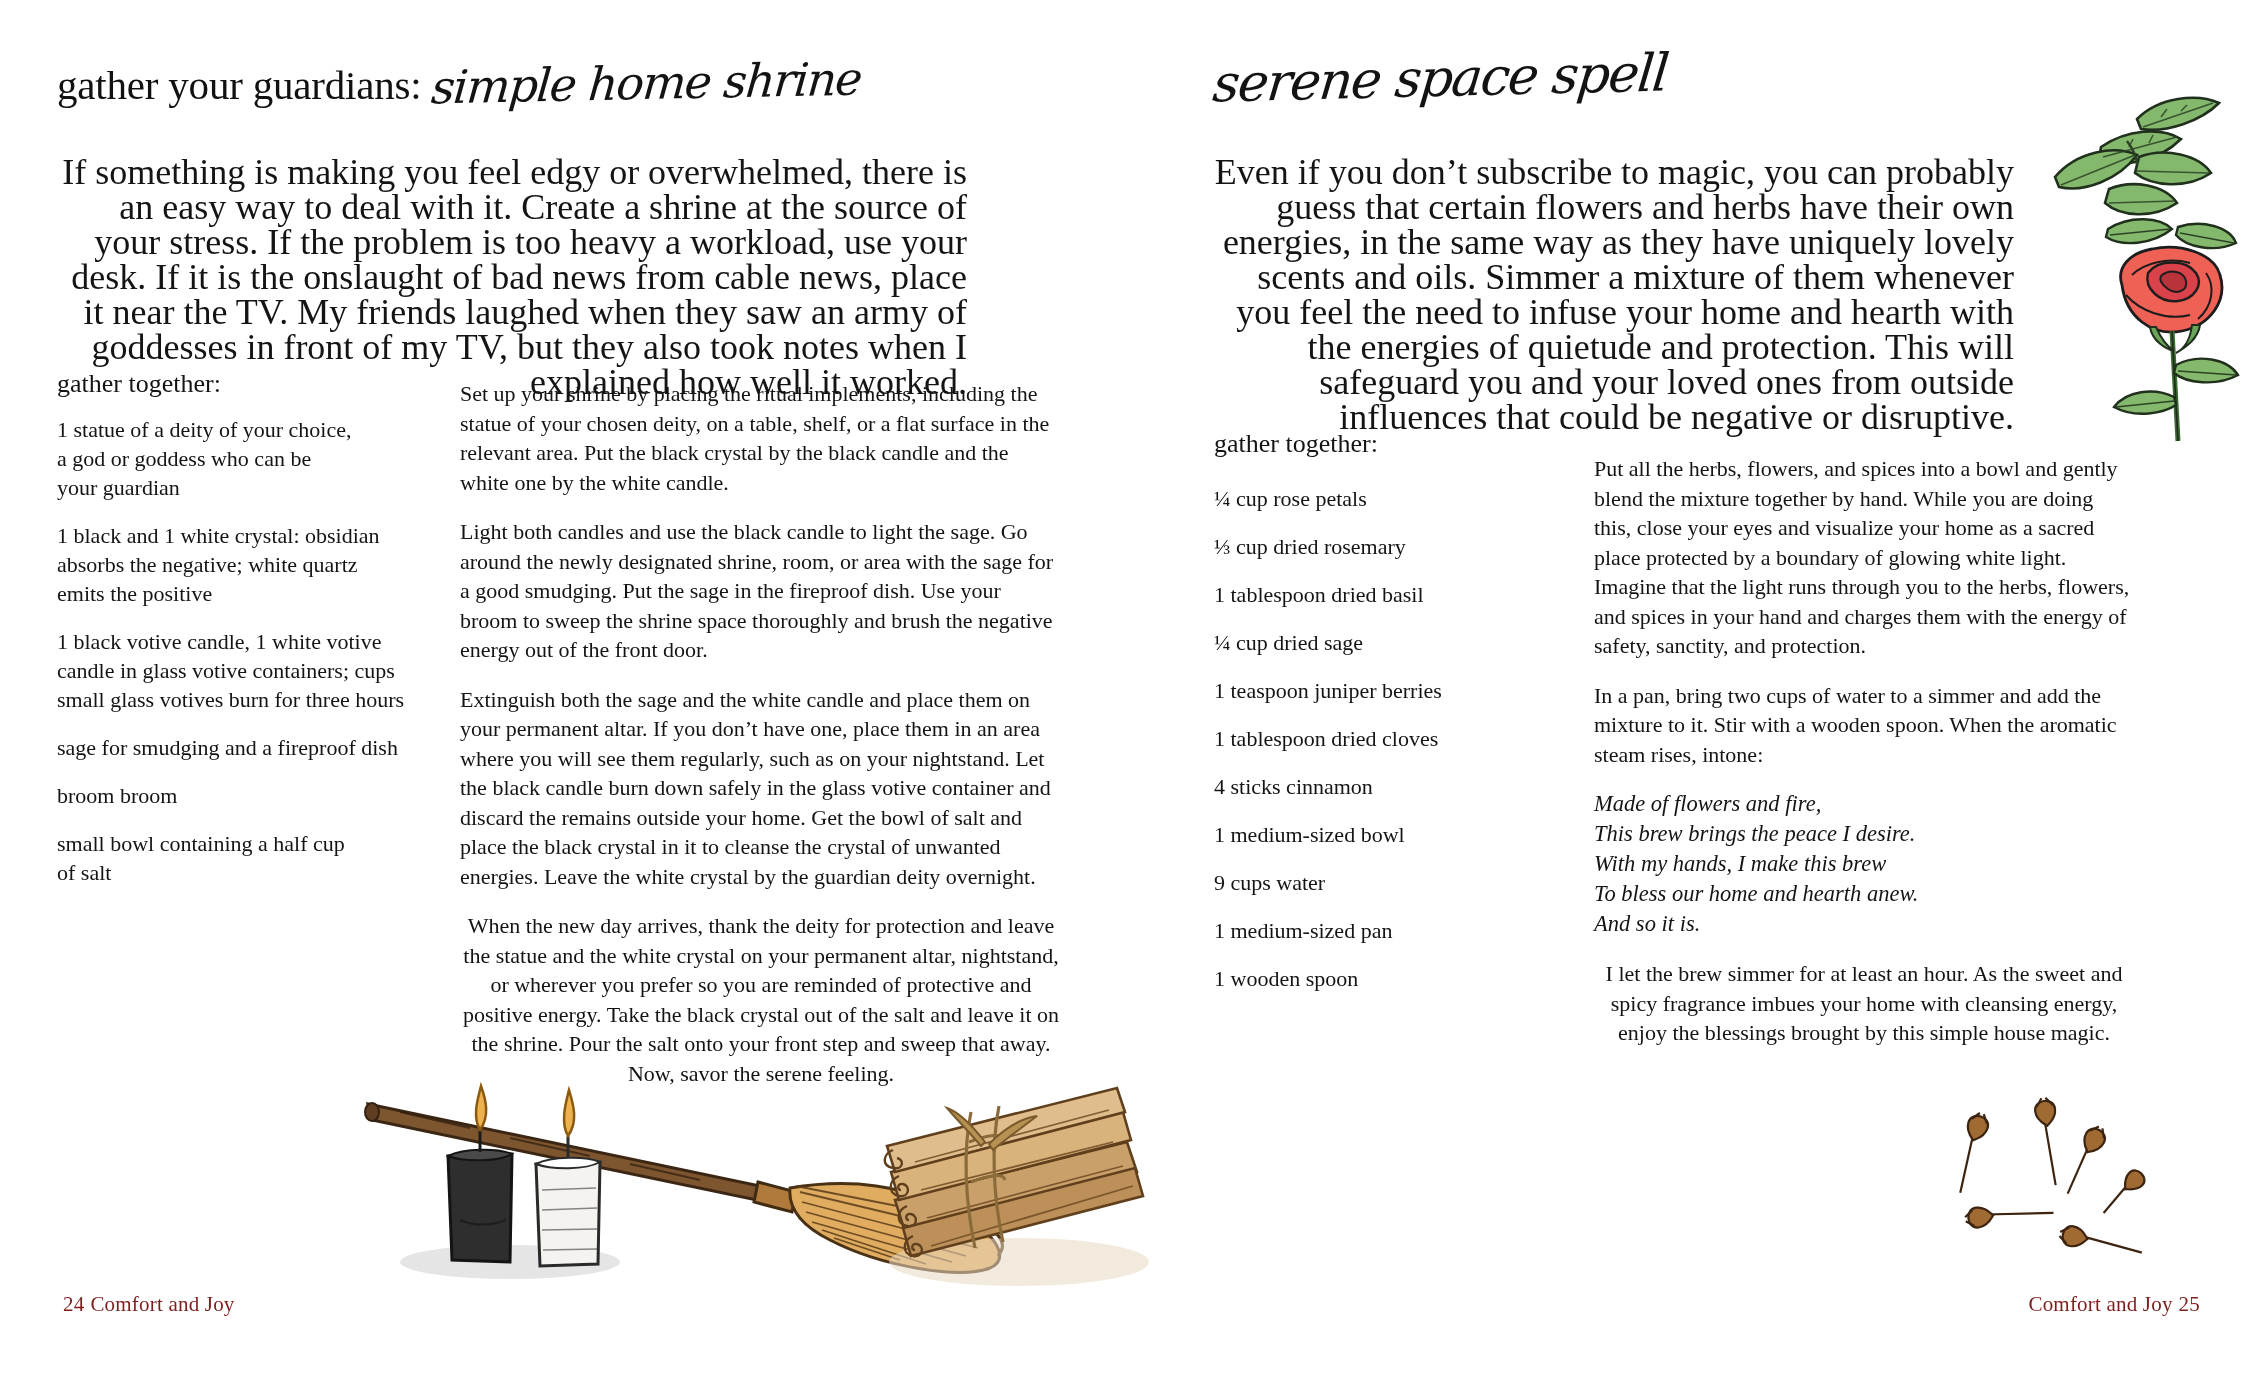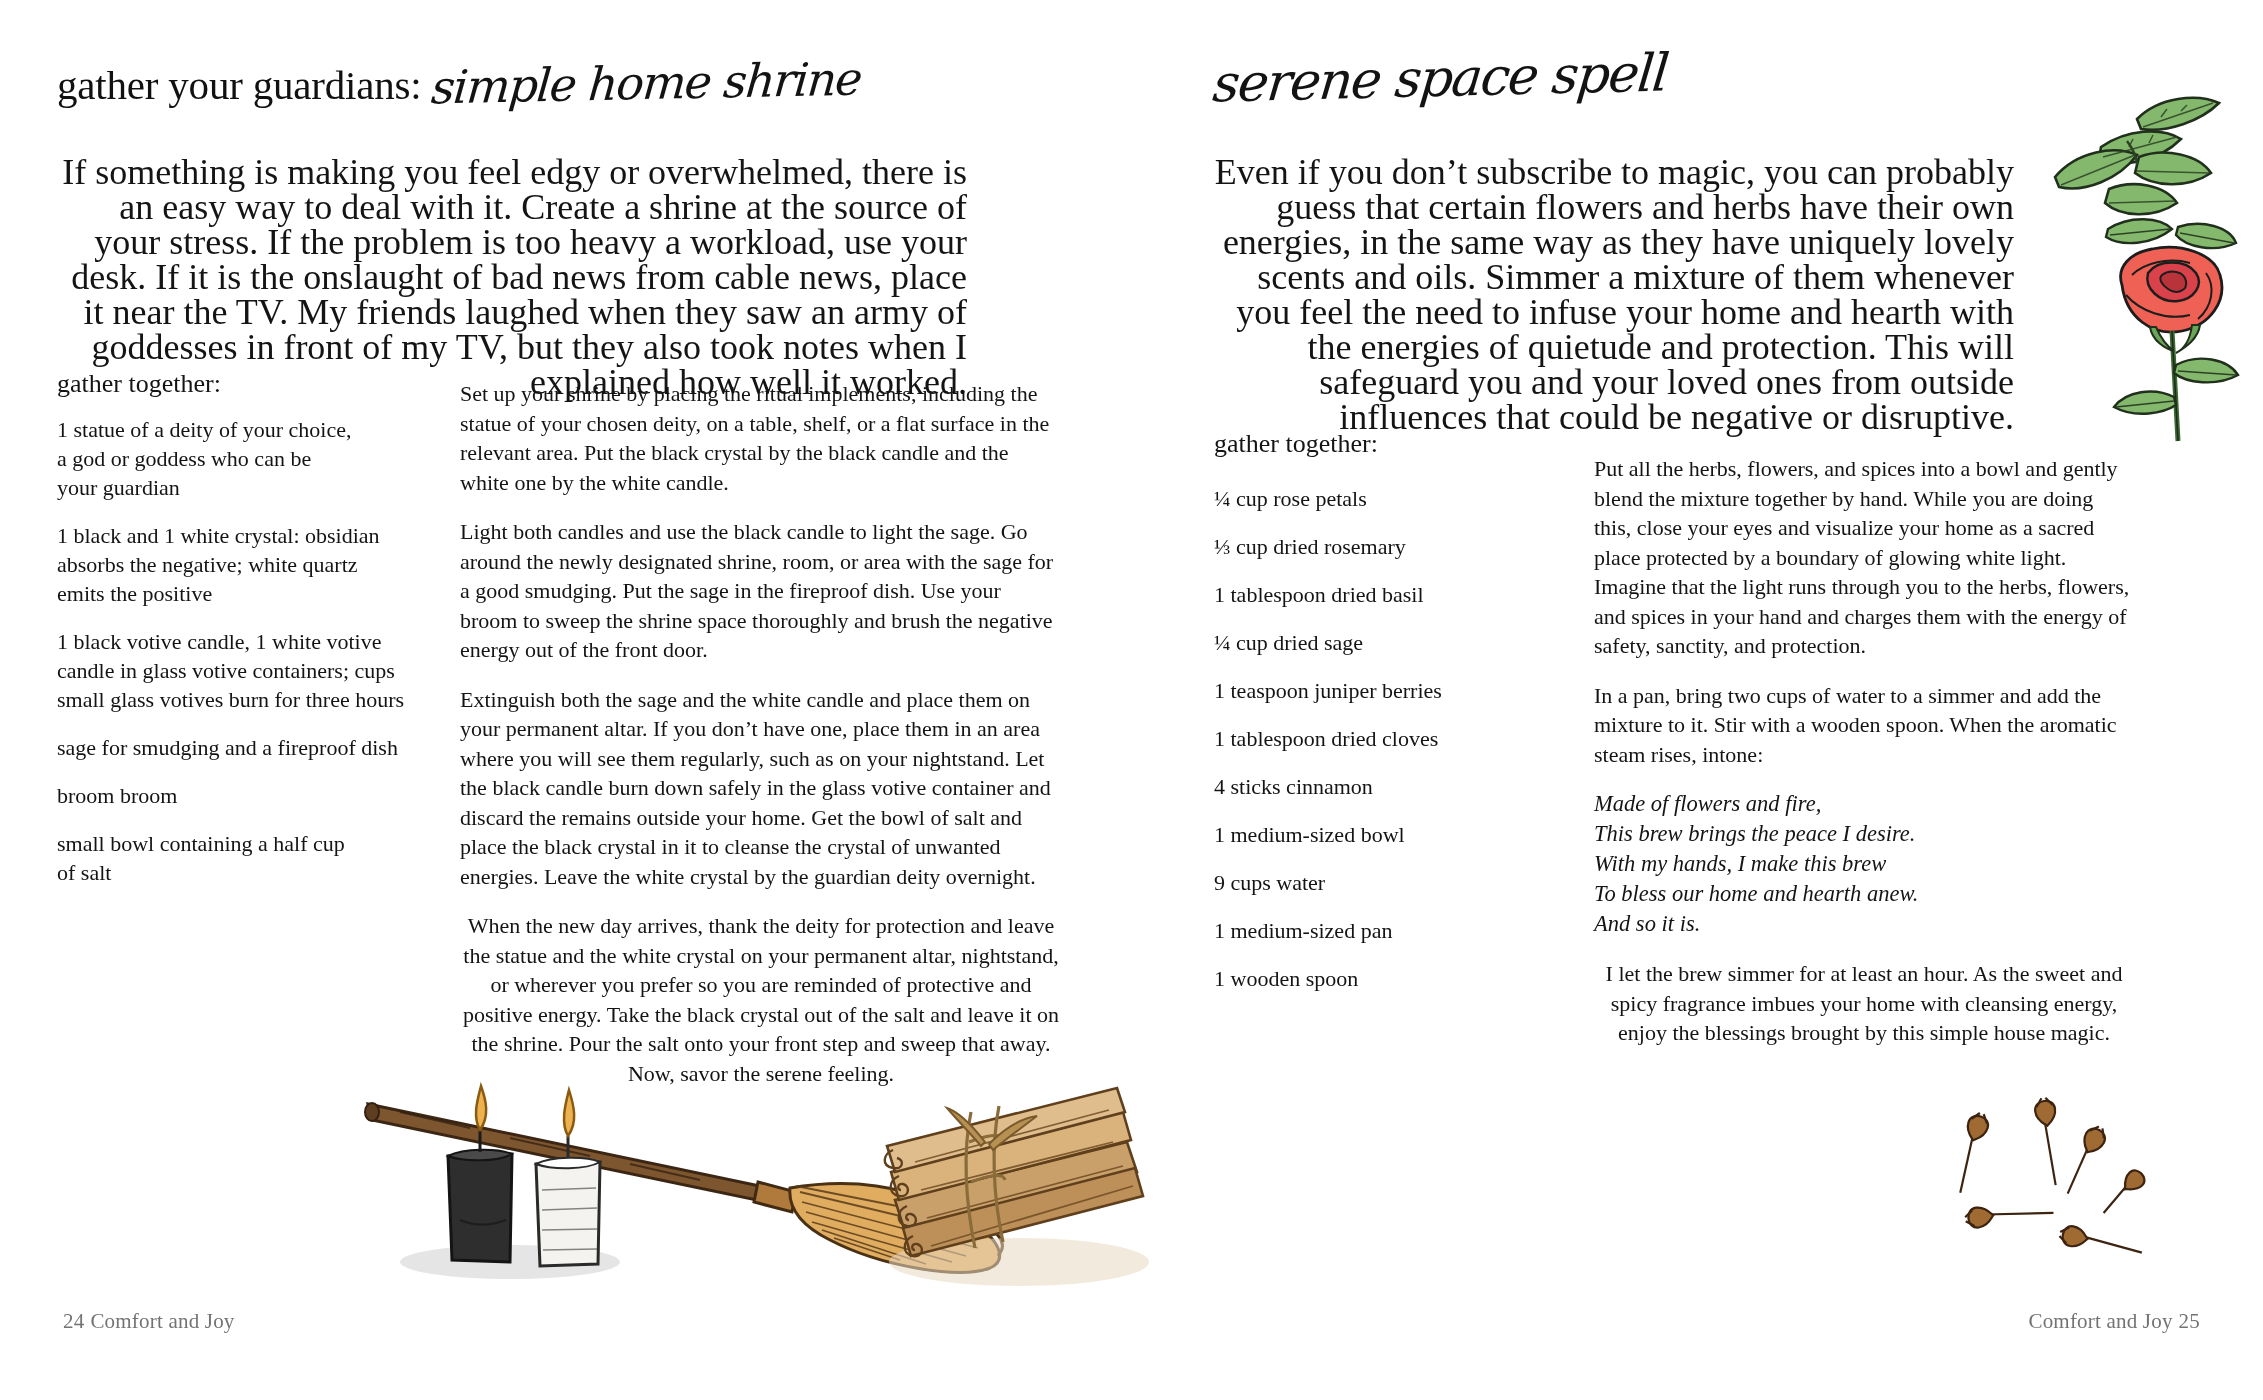--- a/index.html
+++ b/index.html
@@ -67,24 +67,24 @@
   .ingredients{position:absolute;font-size:22px;line-height:29px;}
   .ingredients .item{margin-bottom:19px;}
   .ingredients .item .ln{display:block;}
 
   .verse{font-style:italic;font-size:22.5px;line-height:30px;margin:0 0 20px 0;}
   .verse .ln{display:block;}
 
   
   .folio{
     position:absolute;
-    bottom:66px;
+    bottom:83px;
     font-size:21px;
     letter-spacing:0.2px;
-    color:#737373;
+    color:#7f1d1d;
   }
   .folio-left{left:57px;}
   .folio-right{right:57px;}
   .folio .num{margin:0 6px;}
 
   
   .art{position:absolute;}
 </style>
 </head>
 <body>

